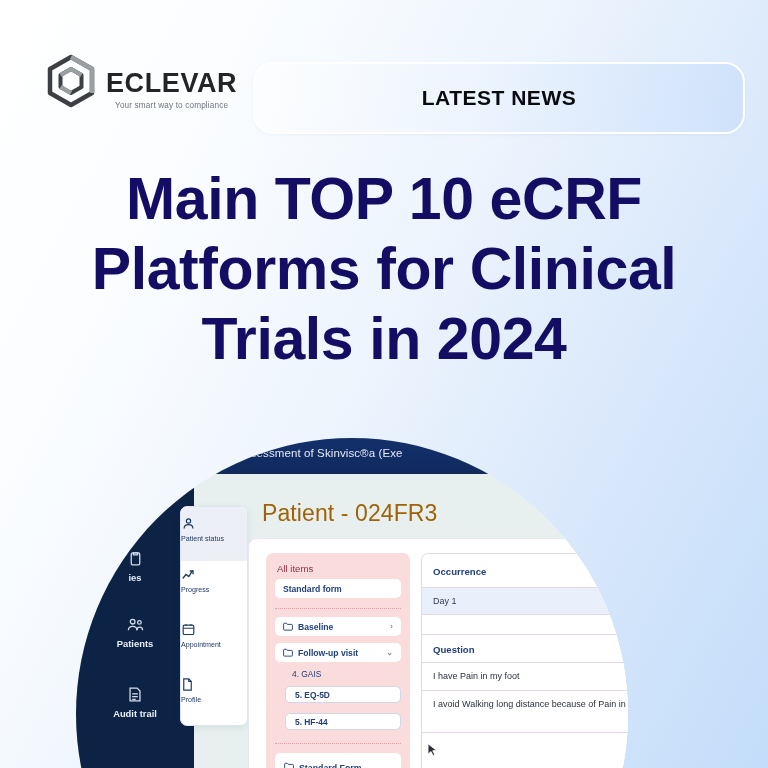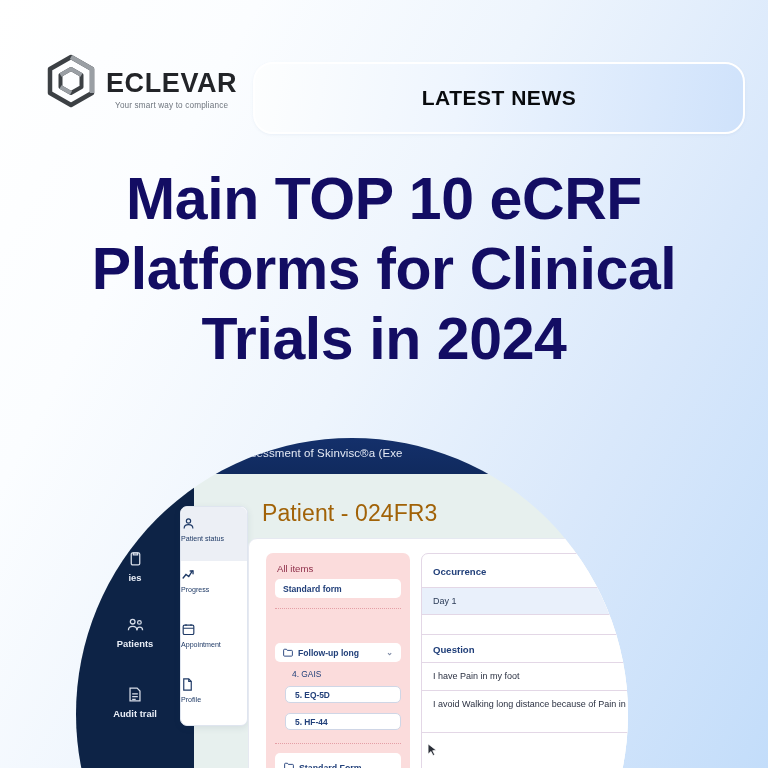--- a/index.html
+++ b/index.html
@@ -275,28 +275,37 @@
 
         <div class="pane-items">
           <div class="pane-h">All items</div>
 
           <div class="itm" style="top:26px;height:19px">
             <span>Standard form</span>
           </div>
 
           <div class="dash" style="top:55px"></div>
 
+          <div class="itm" style="top:64px;height:19px">
+            <span class="fico">
+              <svg width="10" height="9" viewBox="0 0 16 14" fill="none" stroke="#22407a" stroke-width="1.5">
+                <path d="M1 3.2a1.4 1.4 0 011.4-1.4h3.1l1.4 1.8h6.7A1.4 1.4 0 0115 5v6.4a1.4 1.4 0 01-1.4 1.4H2.4A1.4 1.4 0 011 11.4z"></path>
+              </svg>
+            </span>
+            <span>Baseline</span>
+            <span class="chev">›</span>
+          </div>
 
           <div class="itm" style="top:90px;height:19px">
             <span class="fico">
               <svg width="10" height="9" viewBox="0 0 16 14" fill="none" stroke="#22407a" stroke-width="1.5">
                 <path d="M1 3.2a1.4 1.4 0 011.4-1.4h3.1l1.4 1.8h6.7A1.4 1.4 0 0115 5v6.4a1.4 1.4 0 01-1.4 1.4H2.4A1.4 1.4 0 011 11.4z"></path>
               </svg>
             </span>
-            <span>Follow-up long</span>
+            <span>Follow-up visit</span>
             <span class="chev">⌄</span>
           </div>
 
           <div class="subitm" style="top:116px">4. GAIS</div>
 
           <div class="boxitm" style="top:133px">
             <span>5. EQ-5D</span>
           </div>
           <div class="boxitm" style="top:160px">
             <span>5. HF-44</span>

